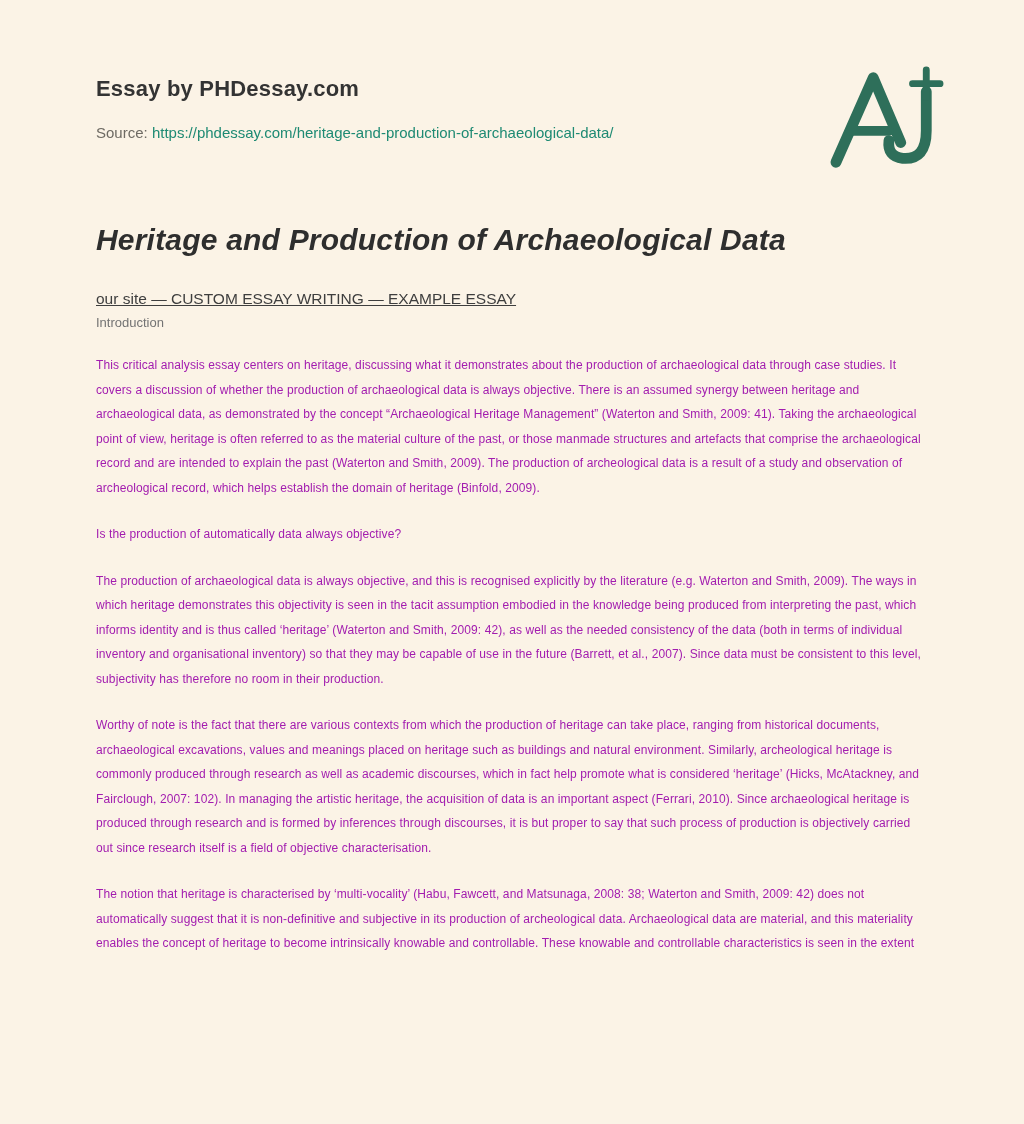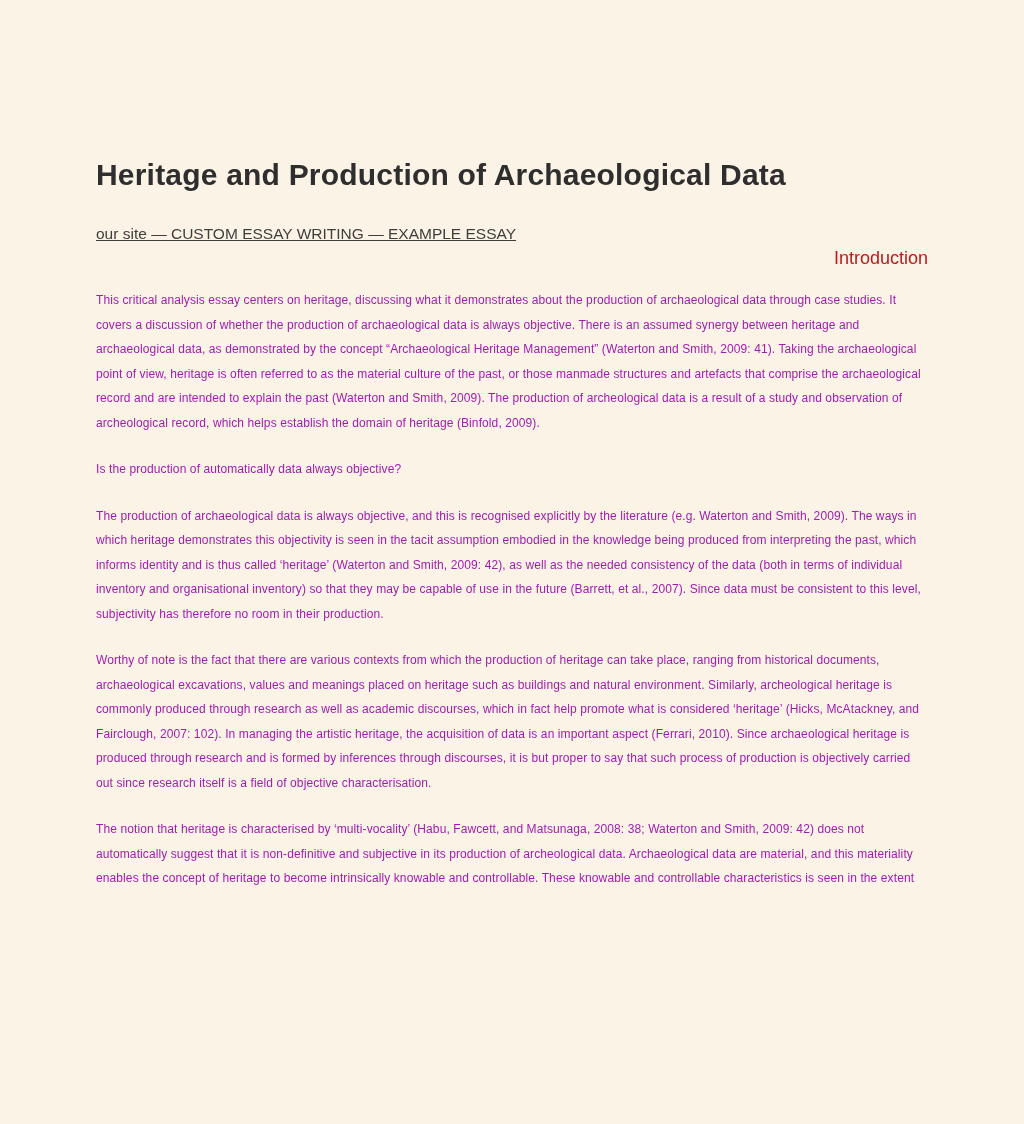--- a/index.html
+++ b/index.html
@@ -43,51 +43,71 @@
     right: -18px;
     width: 118px;
     height: 108px;
   }
   .title {
     margin-top: 82px;
     font-size: 30px;
     font-weight: 600;
     color: #2e2e2e;
     letter-spacing: 0.2px;
+    font-style: italic;
   }
   .subtitle {
     margin-top: 30px;
     font-size: 15.5px;
     line-height: 24px;
     color: #3e3e3e;
     text-decoration: underline;
   }
   .section-heading {
-    font-size: 18px;
+    font-size: 13px;
     line-height: 24px;
-    color: #b91c1c;
-    text-align: right;
+    color: #737373;
   }
   .body-copy {
     margin-top: 18px;
   }
   .para {
     font-size: 12px;
     line-height: 24.5px;
     color: #a21caf;
     margin-top: 22px;
     letter-spacing: 0.1px;
   }
   .para:first-child { margin-top: 0; }
 </style>
 </head>
 <body>
 
 <div class="page">
 
+  <div class="header-row">
+    <div class="byline">Essay by PHDessay.com</div>
+
+    <div class="source-line">
+      <span>Source:</span>
+      <a href="#">https://phdessay.com/heritage-and-production-of-archaeological-data/</a>
+    </div>
+
+    <div class="logo">
+      <svg width="118" height="108" viewBox="0 0 120 110">
+
+        <path d="M8 98 L46 12 L74 78" stroke="#2e6f5a" stroke-width="11" fill="none" stroke-linecap="round" stroke-linejoin="round"></path>
+        <path d="M23 66 H62" stroke="#2e6f5a" stroke-width="10" stroke-linecap="round"></path>
+
+        <path d="M100 26 V66 Q100 96 76 94 Q60 92 62 76" stroke="#2e6f5a" stroke-width="11" fill="none" stroke-linecap="round"></path>
+
+        <path d="M86 18 H114 M100 4 V32" stroke="#2e6f5a" stroke-width="7" stroke-linecap="round"></path>
+      </svg>
+    </div>
+  </div>
 
   <h1 class="title">Heritage and Production of Archaeological Data</h1>
 
   <div class="subtitle">our site — CUSTOM ESSAY WRITING — EXAMPLE ESSAY</div>
 
   <div class="section-heading">Introduction</div>
 
   <div class="body-copy">
     <p class="para">This critical analysis essay centers on heritage, discussing what it demonstrates about the production of archaeological data through case studies. It covers a discussion of whether the production of archaeological data is always objective. There is an assumed synergy between heritage and archaeological data, as demonstrated by the concept “Archaeological Heritage Management” (Waterton and Smith, 2009: 41). Taking the archaeological point of view, heritage is often referred to as the material culture of the past, or those manmade structures and artefacts that comprise the archaeological record and are intended to explain the past (Waterton and Smith, 2009). The production of archeological data is a result of a study and observation of archeological record, which helps establish the domain of heritage (Binfold, 2009).</p>
     <p class="para">Is the production of automatically data always objective?</p>

